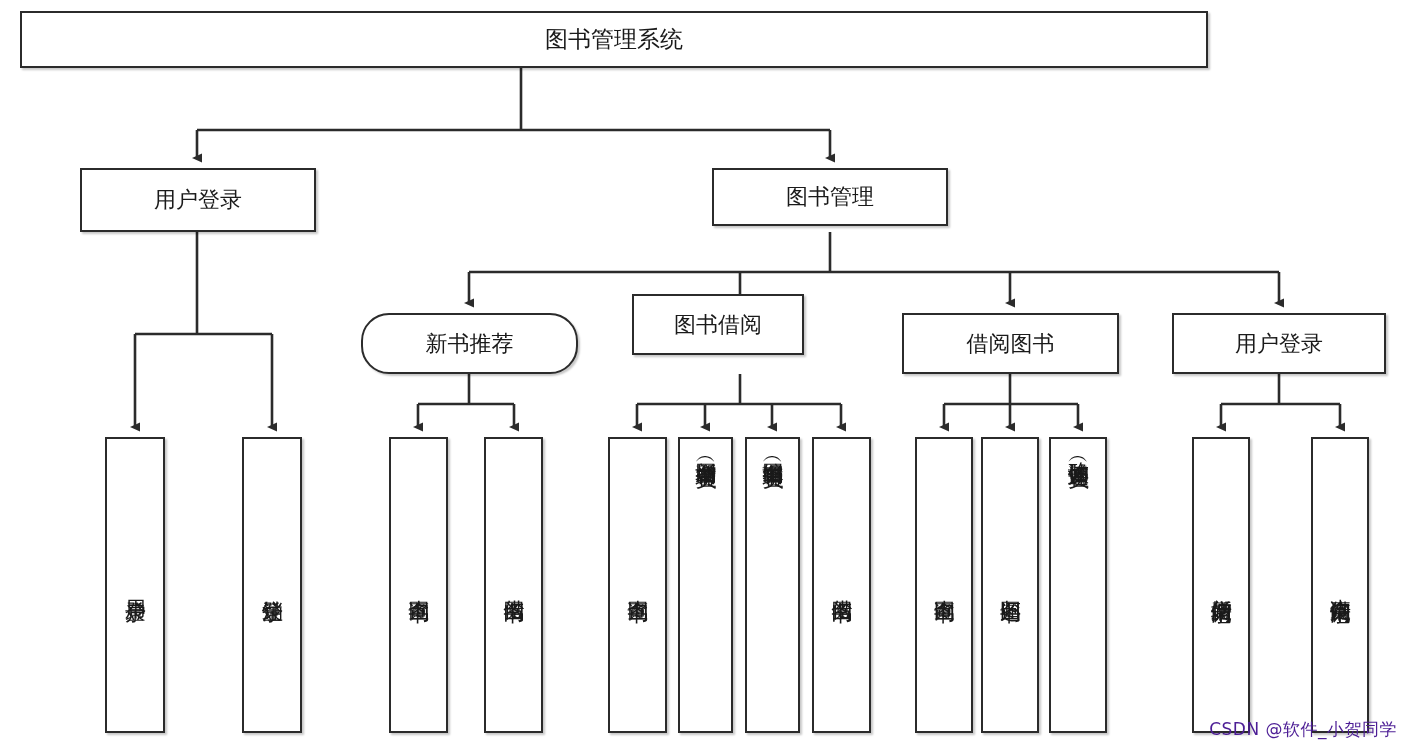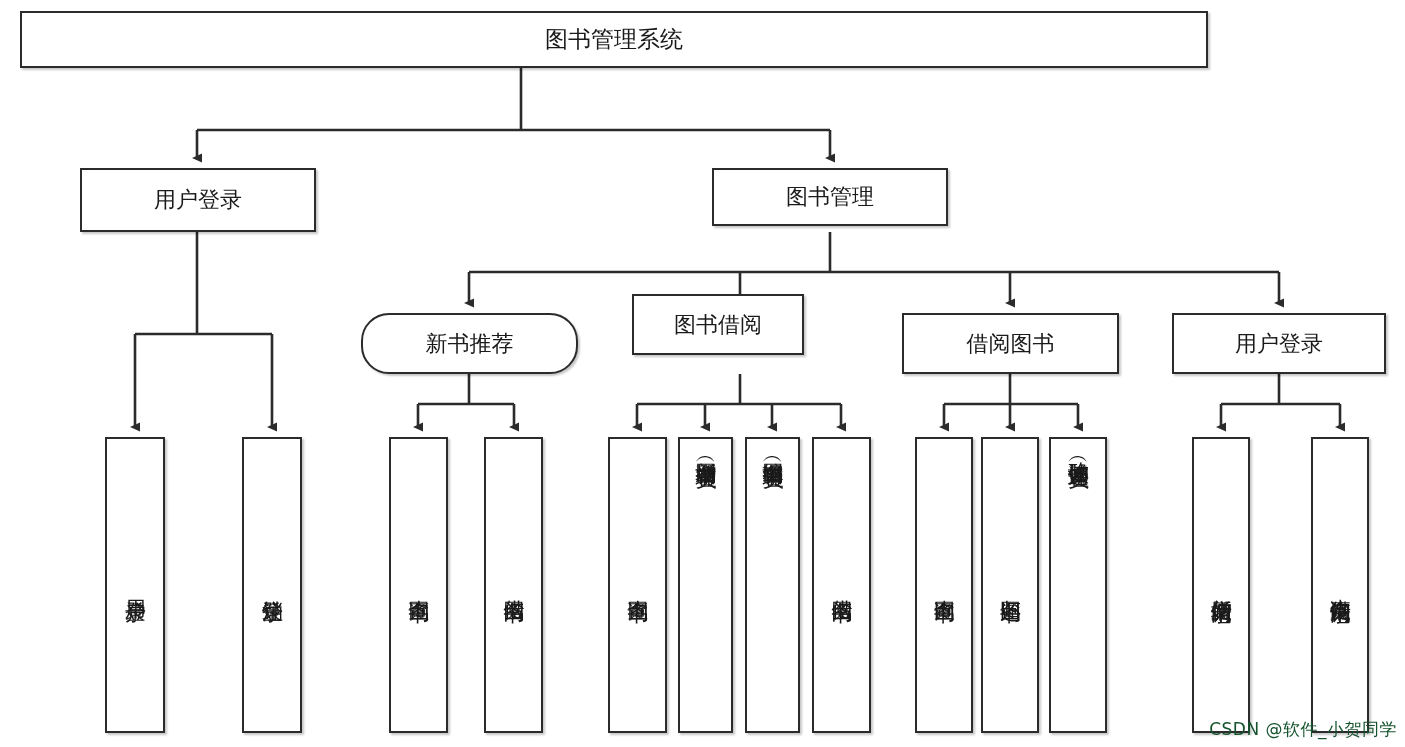--- a/index.html
+++ b/index.html
@@ -56,21 +56,21 @@
   }
   .leaf.center-v {
     align-items: center;
     padding-top: 0;
   }
   #watermark {
     position: absolute;
     right: 8px;
     bottom: 6px;
     font-size: 17px;
-    color: #14532d;
+    color: #4c1d95;
     letter-spacing: 0.5px;
     user-select: none;
     pointer-events: none;
   }
 </style>
 </head>
 <body>
 
 <div id="diagram-root">
 

